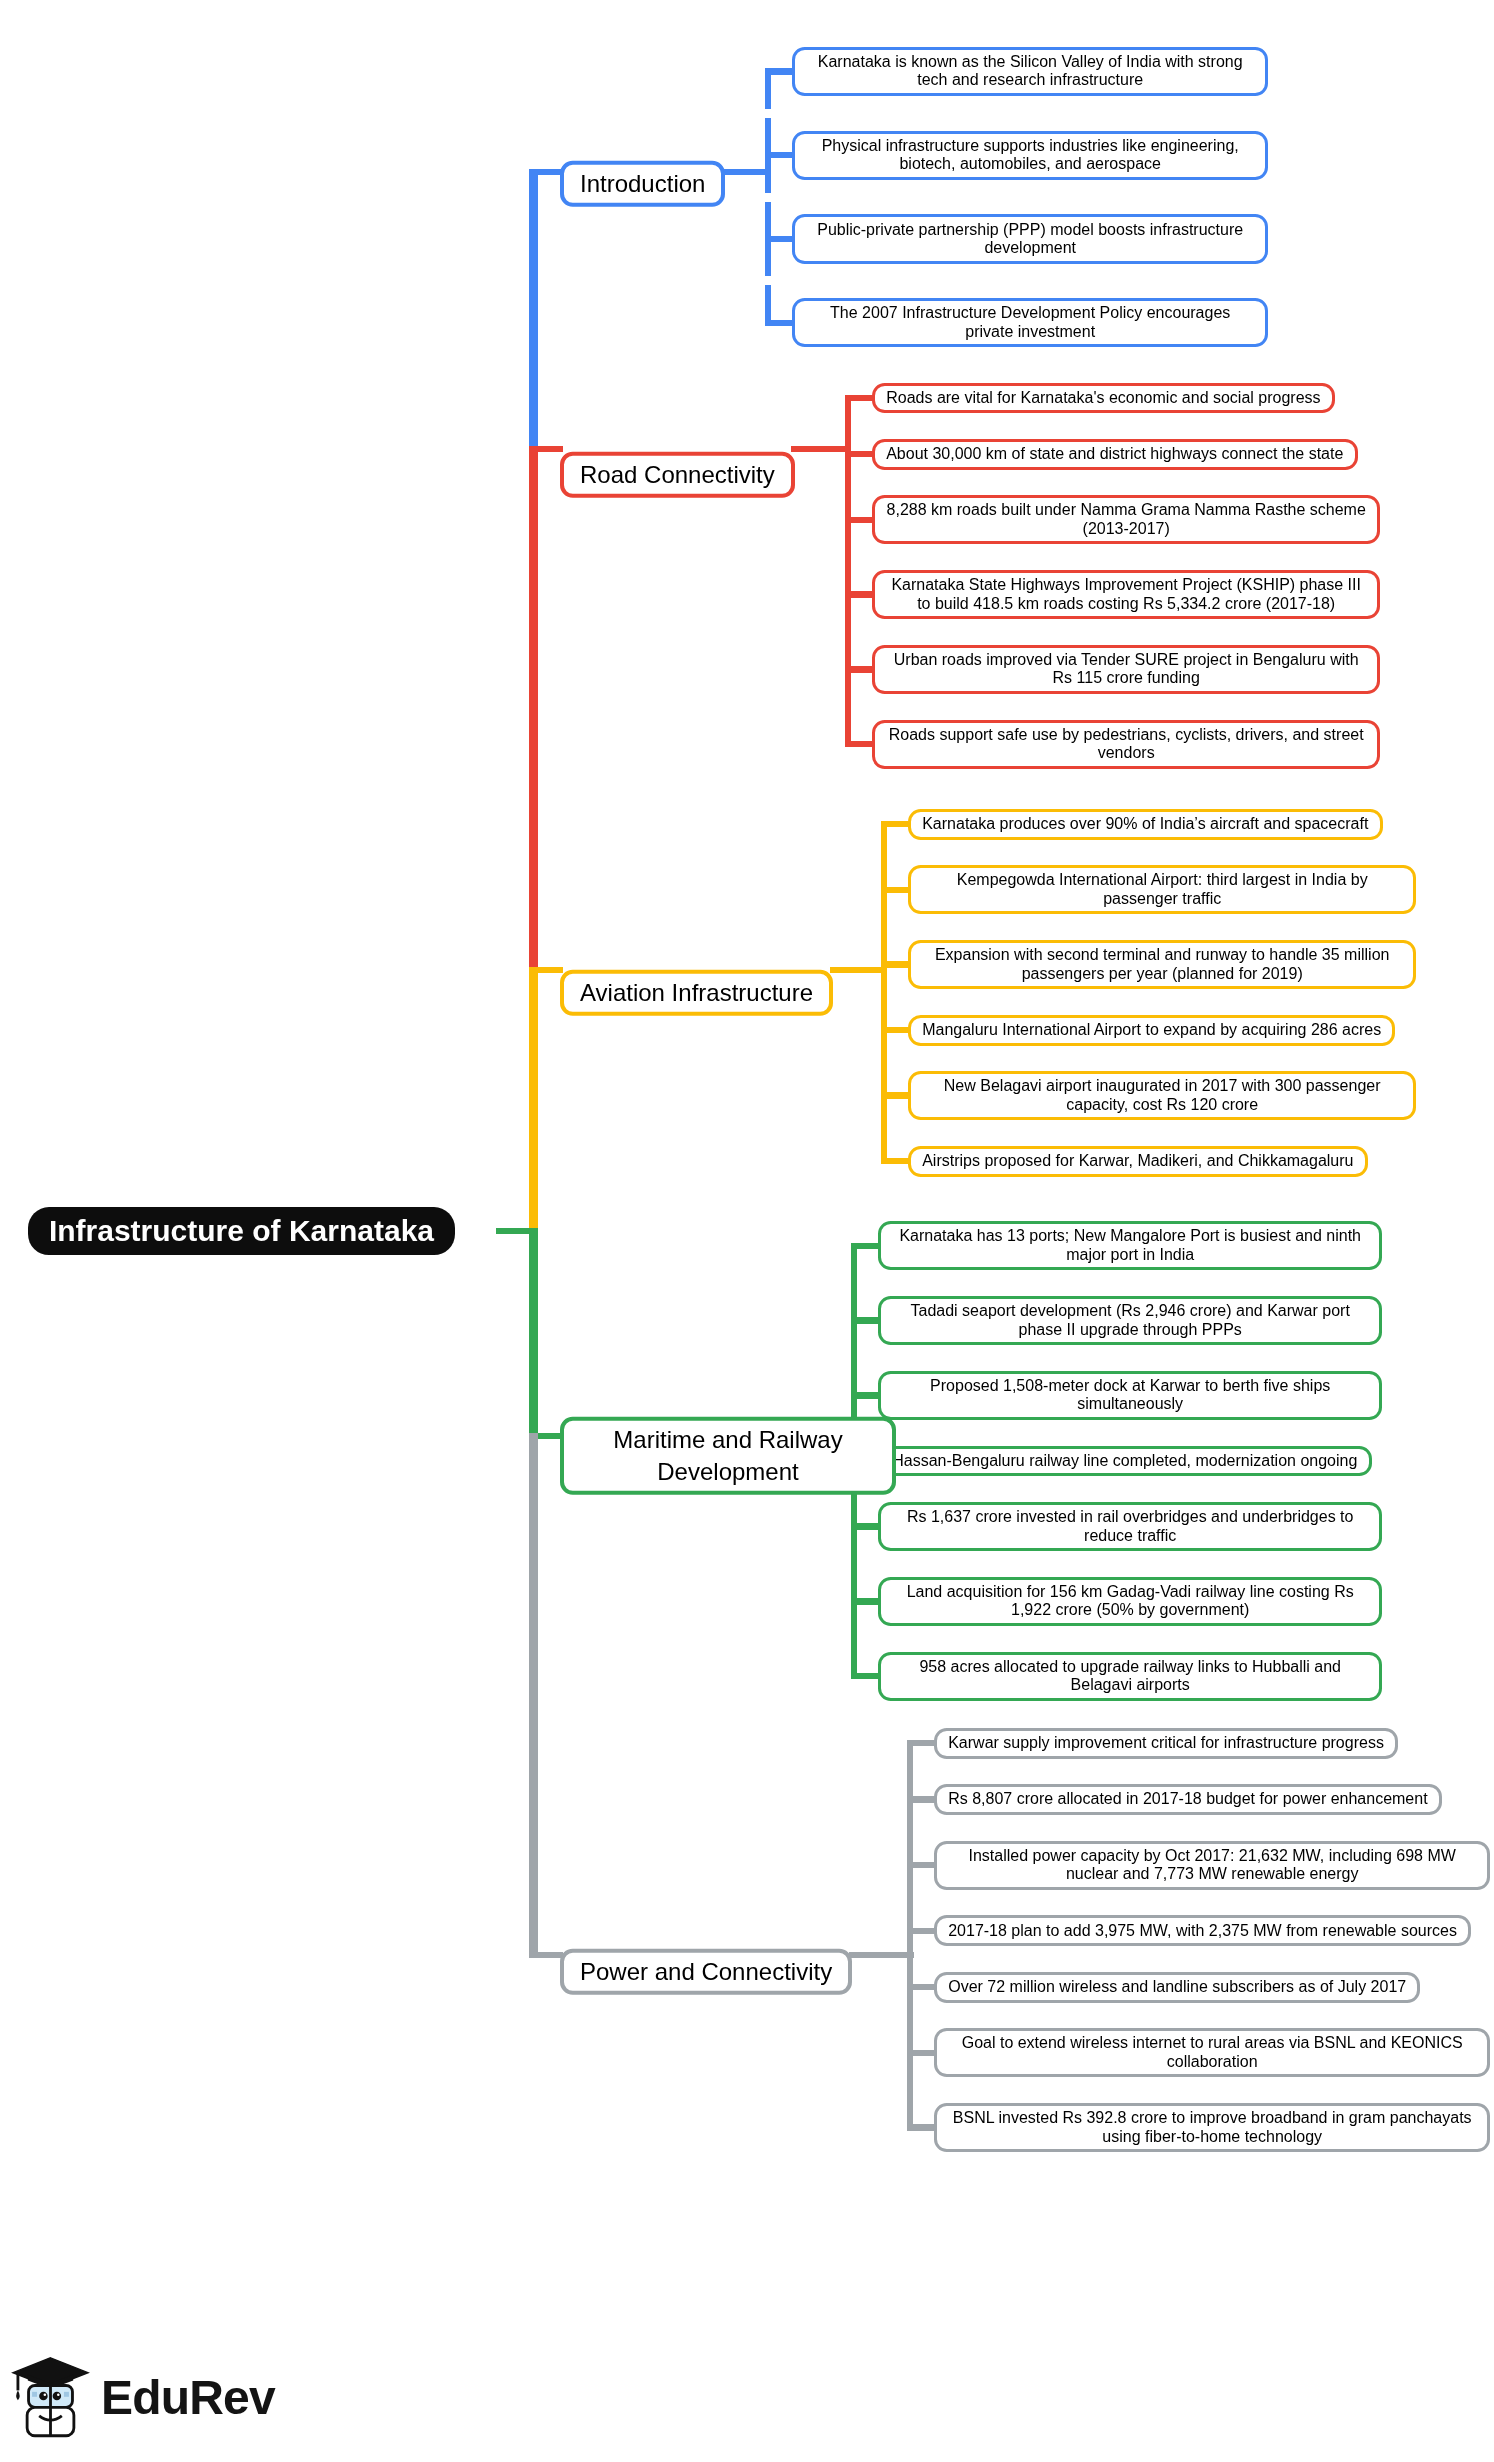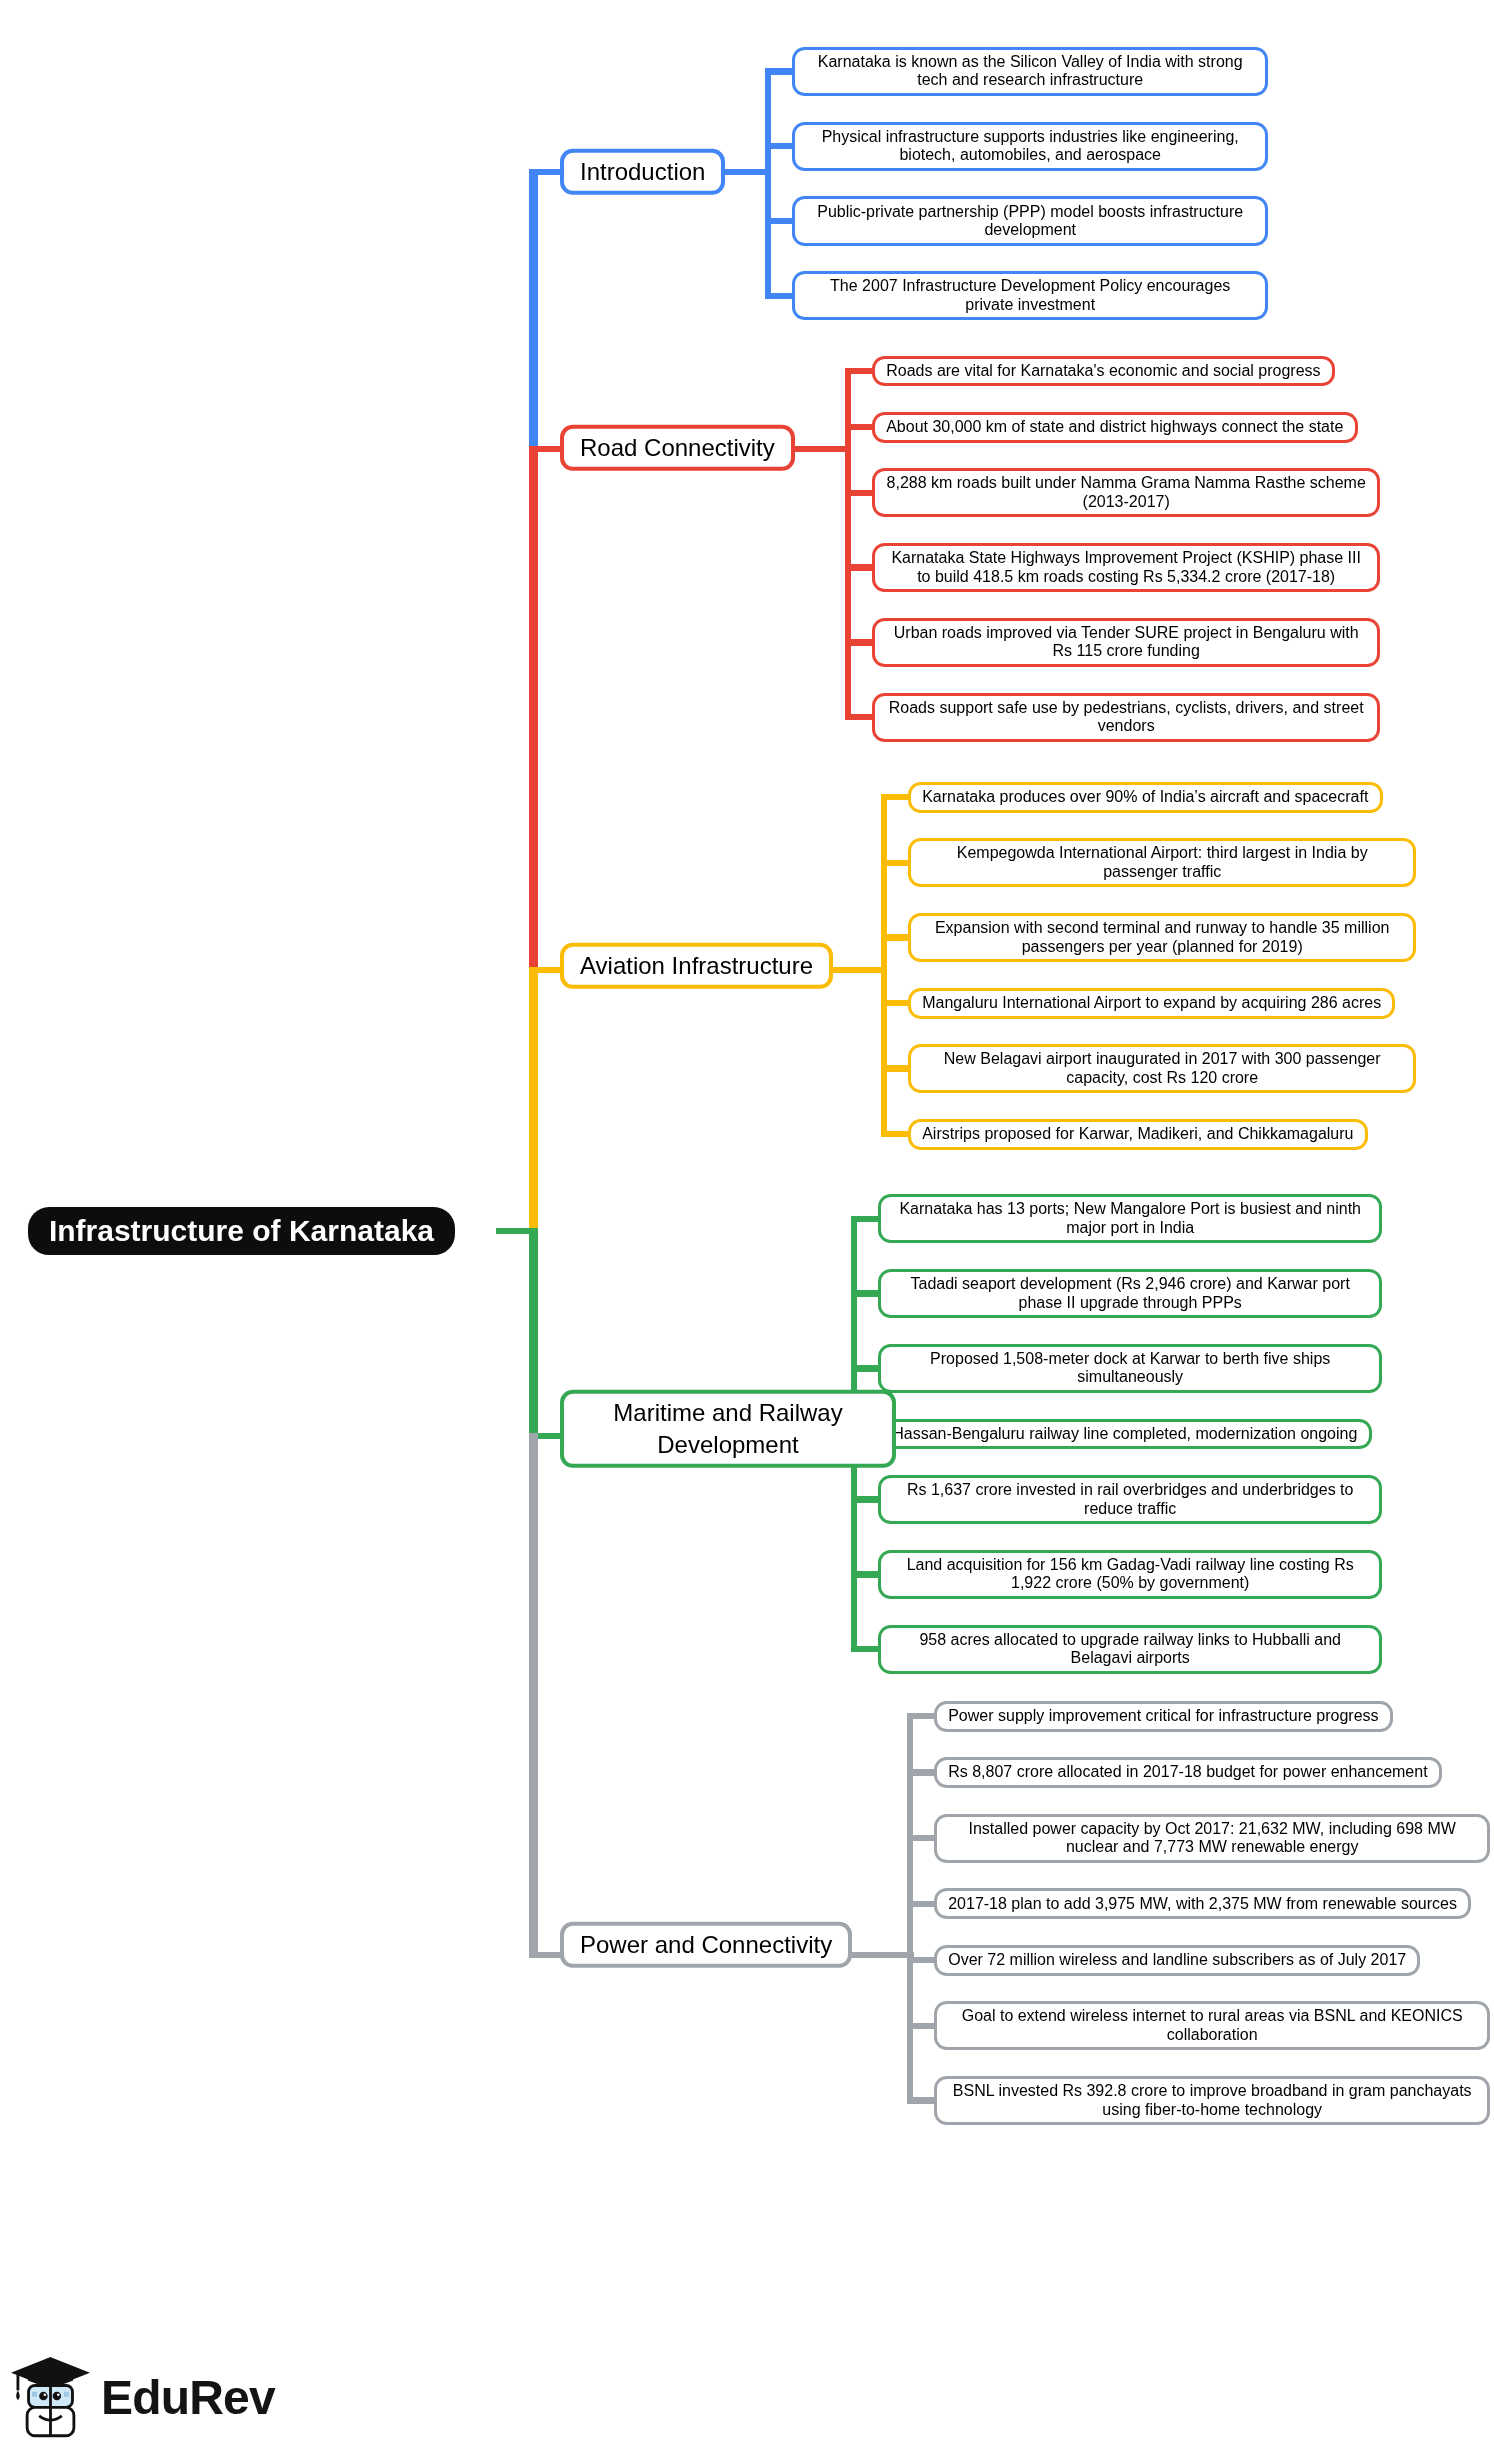--- a/index.html
+++ b/index.html
@@ -35,21 +35,21 @@
   }
   .leaf{
     margin-left:27px;
     background:#fff;color:#000;
     border:3.2px solid var(--c);border-radius:12.8px;
     padding:3.2px 11.2px;
     font-size:16px;line-height:18.4px;text-align:center;
     position:relative;z-index:2;
   }
   
-  .b0{margin-top:34px;}  .b0 .leaves{margin-left:205px;} .b0 .leaf{max-width:448px;} .b0 .branch-label{top:46%;}
+  .b0{margin-top:34px;}  .b0 .leaves{margin-left:205px;gap:9px;} .b0 .leaf{max-width:448px;} .b0 .branch-label{top:46%;}
   .b1{margin-top:9.6px;}  .b1 .leaves{margin-left:285px;} .b1 .leaf{max-width:480px;} .b1 .branch-label{top:25.5%;}
   .b2{margin-top:14.4px;}  .b2 .leaves{margin-left:321px;} .b2 .leaf{max-width:480px;} .b2 .branch-label{top:50%;}
   .b3{margin-top:19px;}  .b3 .leaves{margin-left:291px;justify-content:space-between;} .b3 .leaf{max-width:476px;} .b3 .branch-label{top:49%;}
   .b4{margin-top:1.6px;}   .b4 .leaves{margin-left:347px;} .b4 .leaf{max-width:528px;} .b4 .branch-label{top:57%;}
   
   #root-node{
     position:absolute;right:1040px;top:1231px;transform:translateY(-50%);
     background:#0d0d0d;color:#fff;
     border-radius:21px;padding:6.4px 21px;
     font-size:30px;font-weight:bold;line-height:35px;white-space:nowrap;
@@ -159,21 +159,21 @@
           </div>
           <div class="leaf-row">
             <div class="leaf">958 acres allocated to upgrade railway links to Hubballi and Belagavi airports</div>
           </div>
         </div>
       </section>
       <section class="branch b4" style="--c: #9FA5AA;">
         <div class="branch-label">Power and Connectivity</div>
         <div class="leaves">
           <div class="leaf-row">
-            <div class="leaf">Power supply improvement critical for infrastructure progress</div>
+            <div class="leaf">Karwar supply improvement critical for infrastructure progress</div>
           </div>
           <div class="leaf-row">
             <div class="leaf">Rs 8,807 crore allocated in 2017-18 budget for power enhancement</div>
           </div>
           <div class="leaf-row">
             <div class="leaf">Installed power capacity by Oct 2017: 21,632 MW, including 698 MW nuclear and 7,773 MW renewable energy</div>
           </div>
           <div class="leaf-row">
             <div class="leaf">2017-18 plan to add 3,975 MW, with 2,375 MW from renewable sources</div>
           </div>

